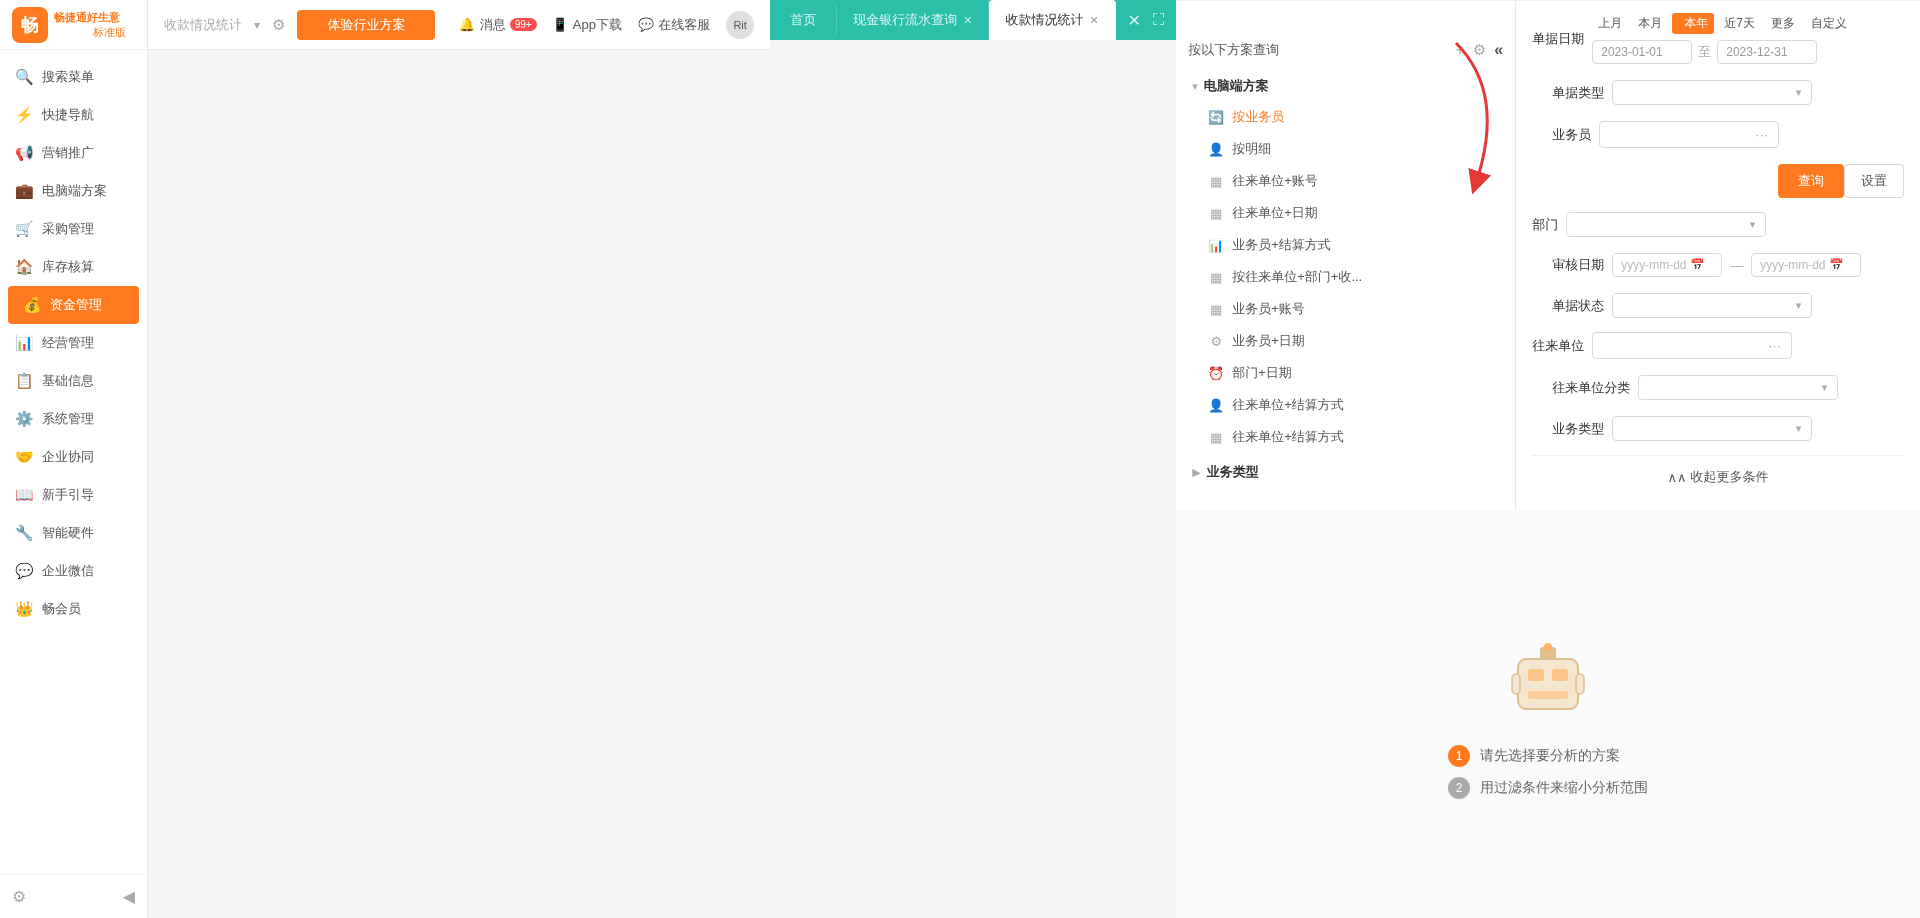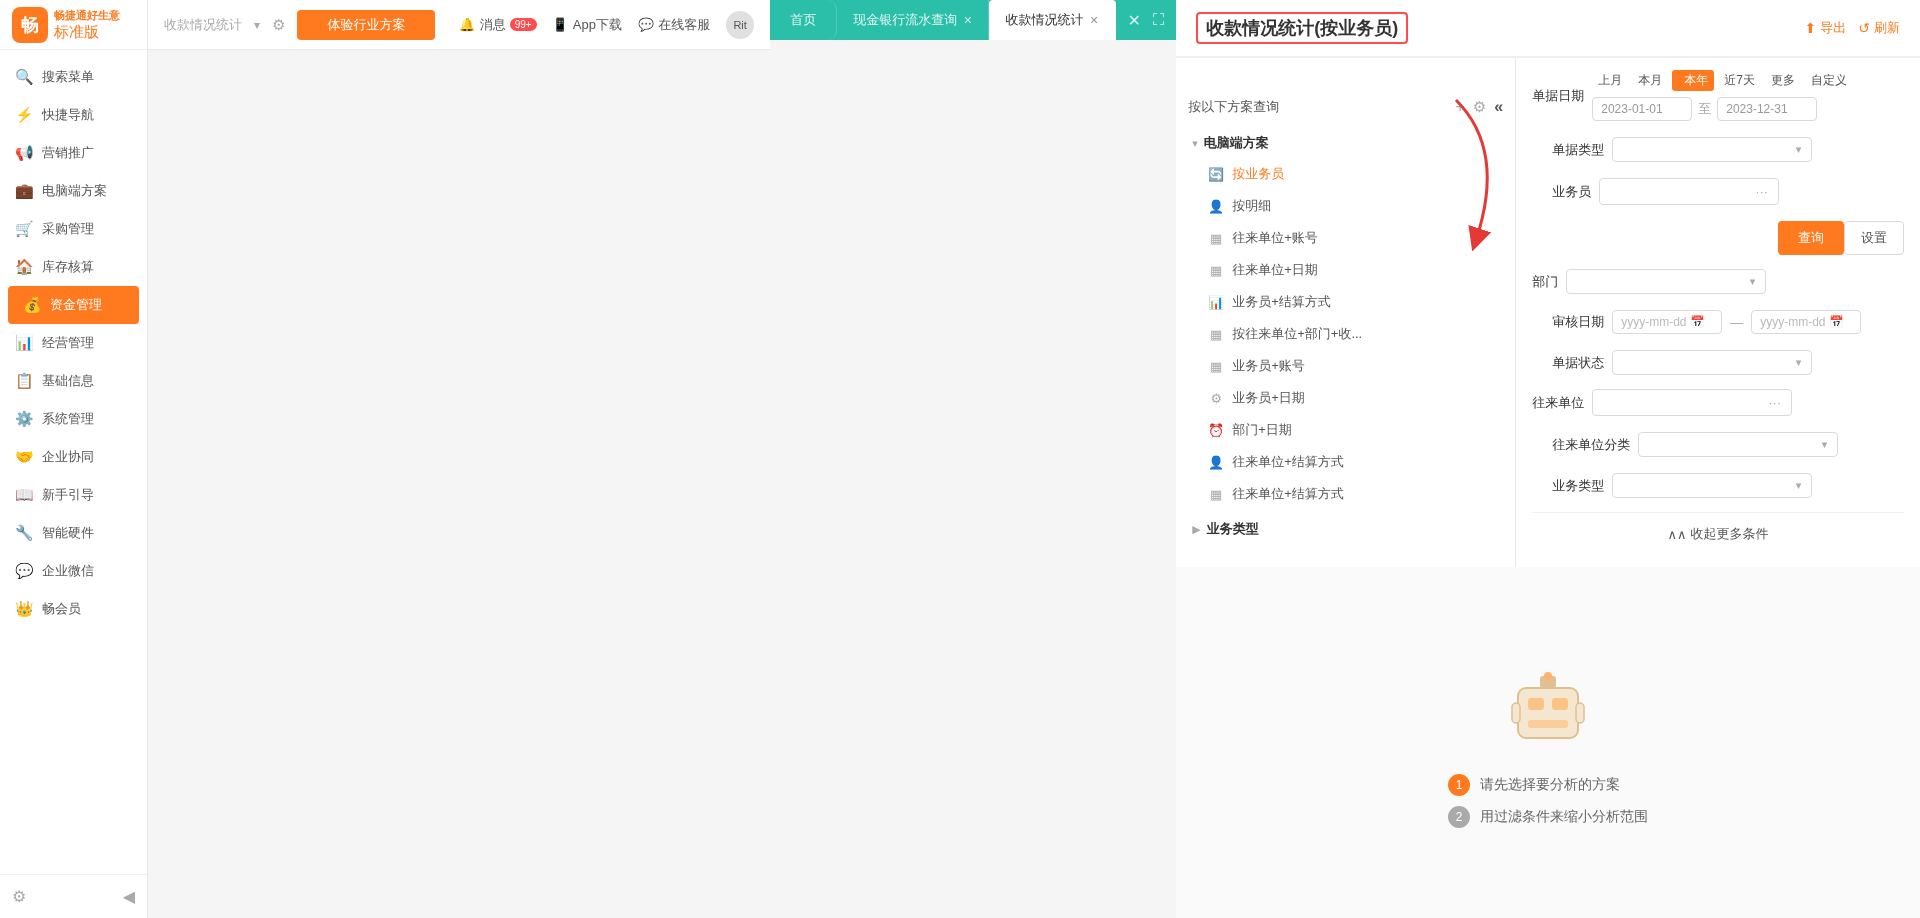--- a/index.html
+++ b/index.html
@@ -3,21 +3,21 @@
   <meta charset="utf-8">
   <style>
     * { box-sizing: border-box; margin: 0; padding: 0; }
     body { font-family: 'Microsoft YaHei', Arial, sans-serif; font-size: 13px; background: #f5f5f5; display: flex; height: 918px; overflow: hidden; }
 
     
     .sidebar { width: 148px; background: #fff; border-right: 1px solid #e8e8e8; display: flex; flex-direction: column; height: 100%; flex-shrink: 0; }
     .sidebar-logo { height: 50px; display: flex; align-items: center; padding: 0 12px; border-bottom: 1px solid #f0f0f0; }
     .logo-icon { width: 36px; height: 36px; background: #ff7a1e; border-radius: 8px; display: flex; align-items: center; justify-content: center; color: #fff; font-size: 18px; font-weight: bold; }
     .logo-text { margin-left: 6px; font-size: 11px; color: #333; line-height: 1.3; }
-    .logo-badge { font-size: 15px; color: #ff7a1e; }
+    .logo-badge { font-size: 11px; color: #ff7a1e; margin-left: 39px; }
     .sidebar-nav { flex: 1; overflow-y: auto; padding: 8px 0; }
     .nav-item { display: flex; align-items: center; padding: 10px 16px; cursor: pointer; color: #555; transition: background 0.2s; }
     .nav-item.active { background: #ff7a1e; color: #fff; border-radius: 4px; margin: 0 8px; }
     .nav-item .nav-icon { width: 18px; height: 18px; margin-right: 8px; display: flex; align-items: center; justify-content: center; font-size: 15px; flex-shrink: 0; }
     .nav-item .nav-label { font-size: 13px; }
     .sidebar-footer { padding: 12px; display: flex; align-items: center; justify-content: space-between; border-top: 1px solid #f0f0f0; }
     .sidebar-footer-icon { color: #aaa; font-size: 16px; cursor: pointer; }
 
     
     .main { flex: 1; display: flex; flex-direction: row; overflow: hidden; }
@@ -221,33 +221,20 @@
     </div>
     <div class="tabbar-spacer"></div>
     <div class="tabbar-right">
       <span class="tabbar-right-icon">✕</span>
       <span class="tabbar-right-icon">⛶</span>
     </div>
   </div>
 
   <div class="content">
 
-    <div class="page-header">
-      <div class="page-title highlight-box">收款情况统计(按业务员)</div>
-      <div class="page-actions">
-        <button class="action-btn">
-          <span style="font-size:14px;">⬆</span>
-          <span>导出</span>
-        </button>
-        <button class="action-btn">
-          <span style="font-size:14px;">↺</span>
-          <span>刷新</span>
-        </button>
-      </div>
-    </div>
 
     <div class="filter-section" style="position:relative;">
 
       <div class="scheme-panel" style="position:relative;">
         <div class="scheme-panel-header">
           <span class="scheme-panel-title">按以下方案查询</span>
           <div class="scheme-panel-icons">
             <span class="scheme-panel-icon" style="font-size:16px;color:#aaa;">+</span>
             <span class="scheme-panel-icon">⚙</span>
             <span class="scheme-panel-icon" style="font-size:16px;color:#555;font-weight:bold;">«</span>

